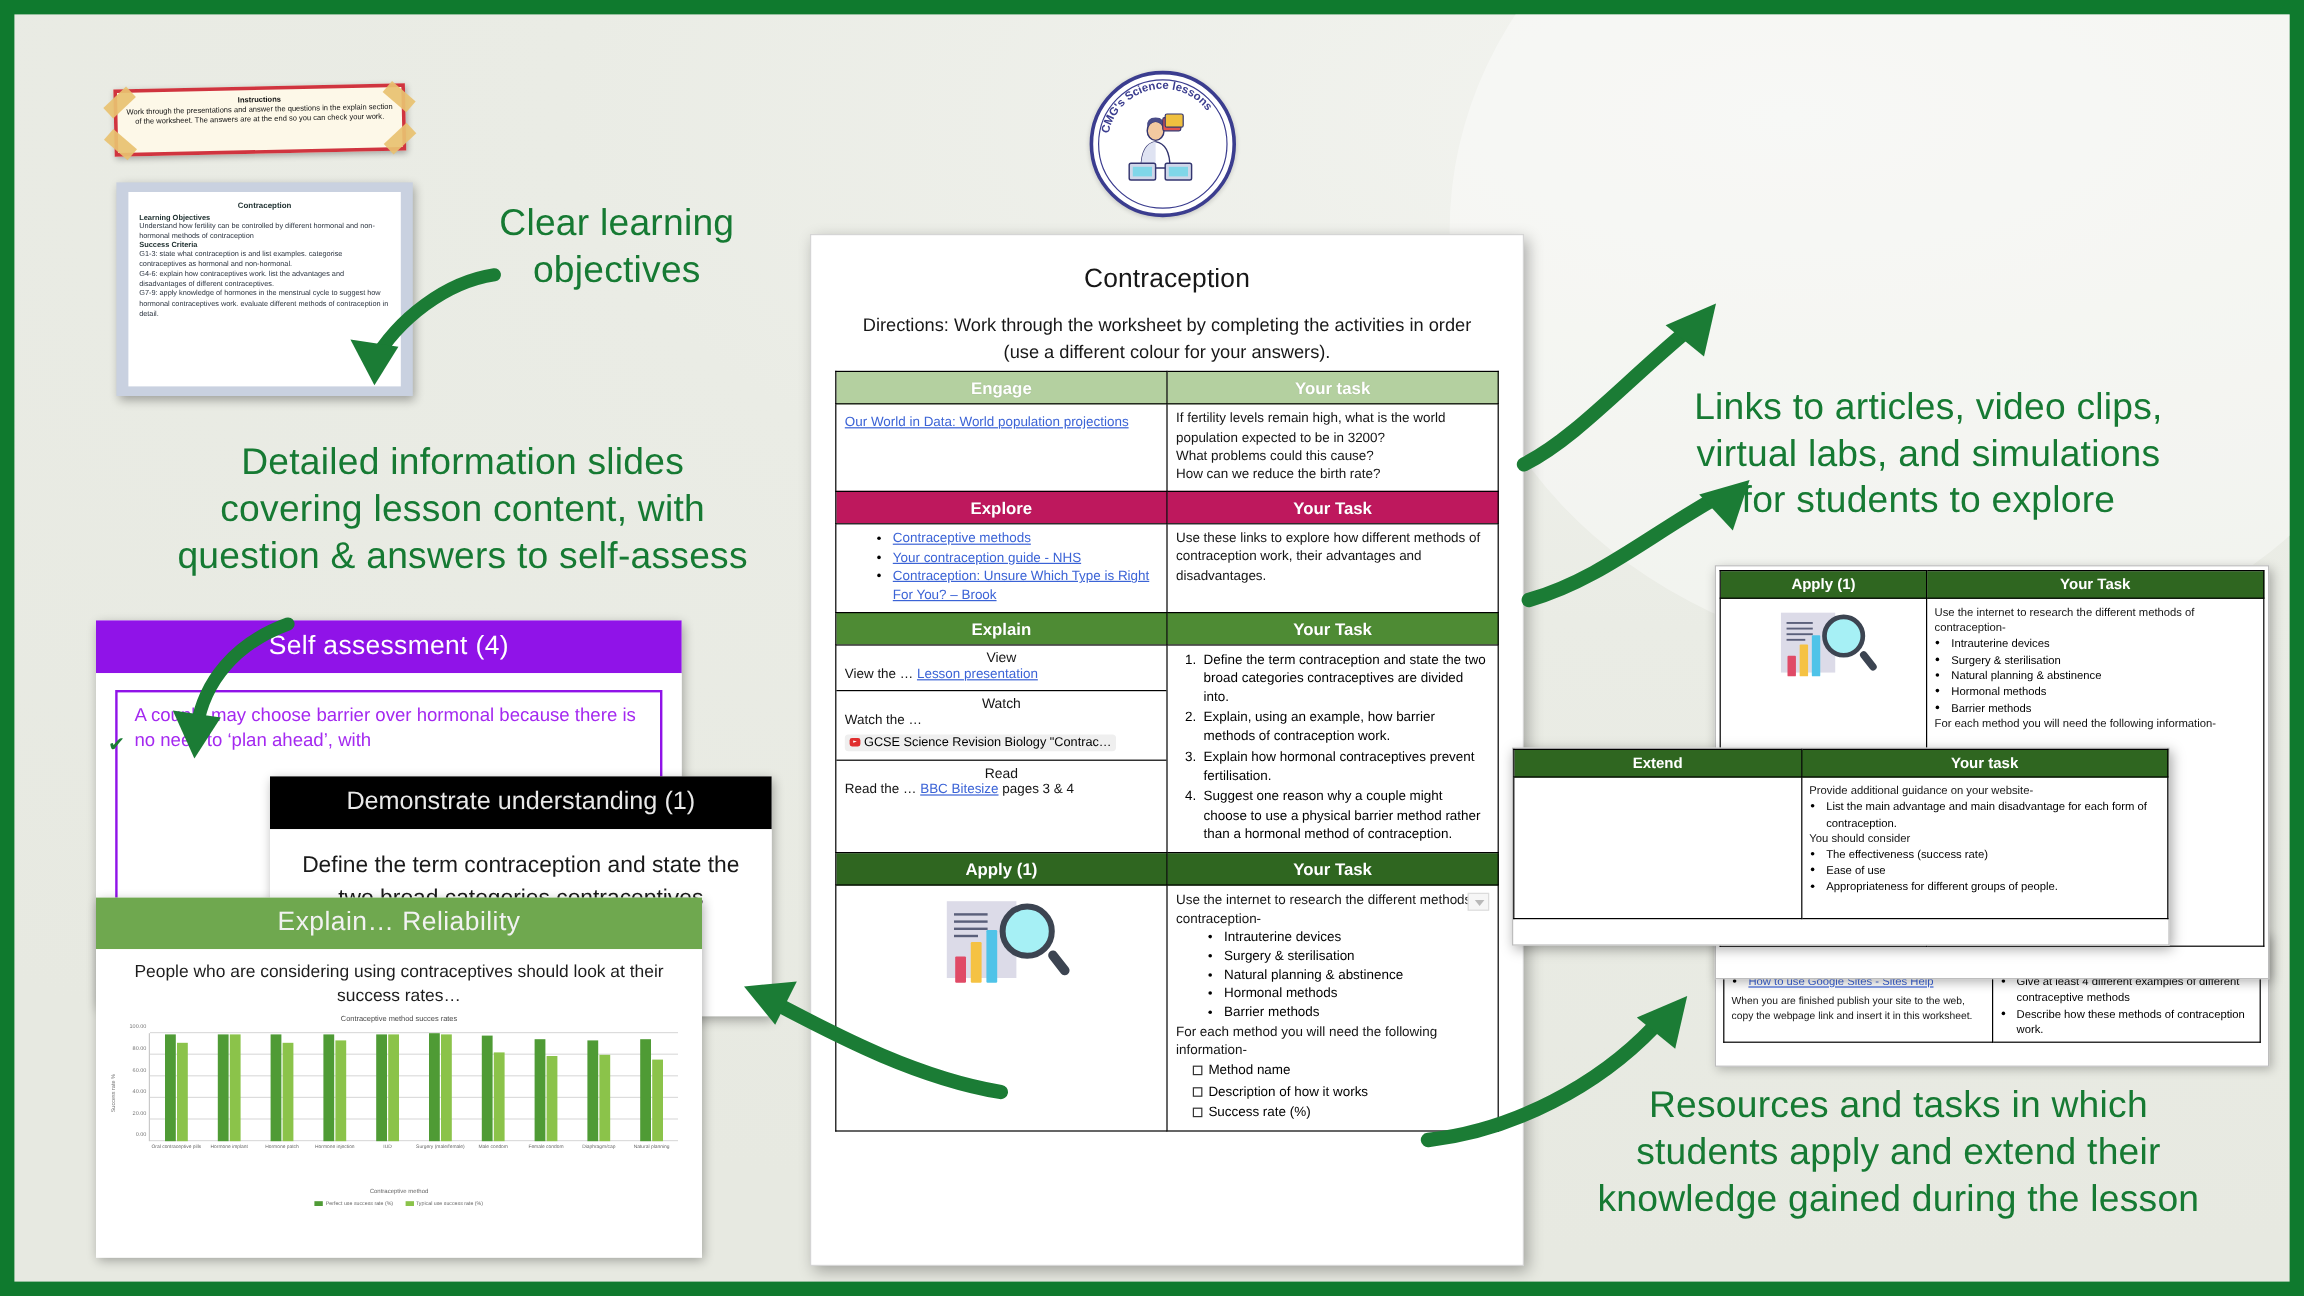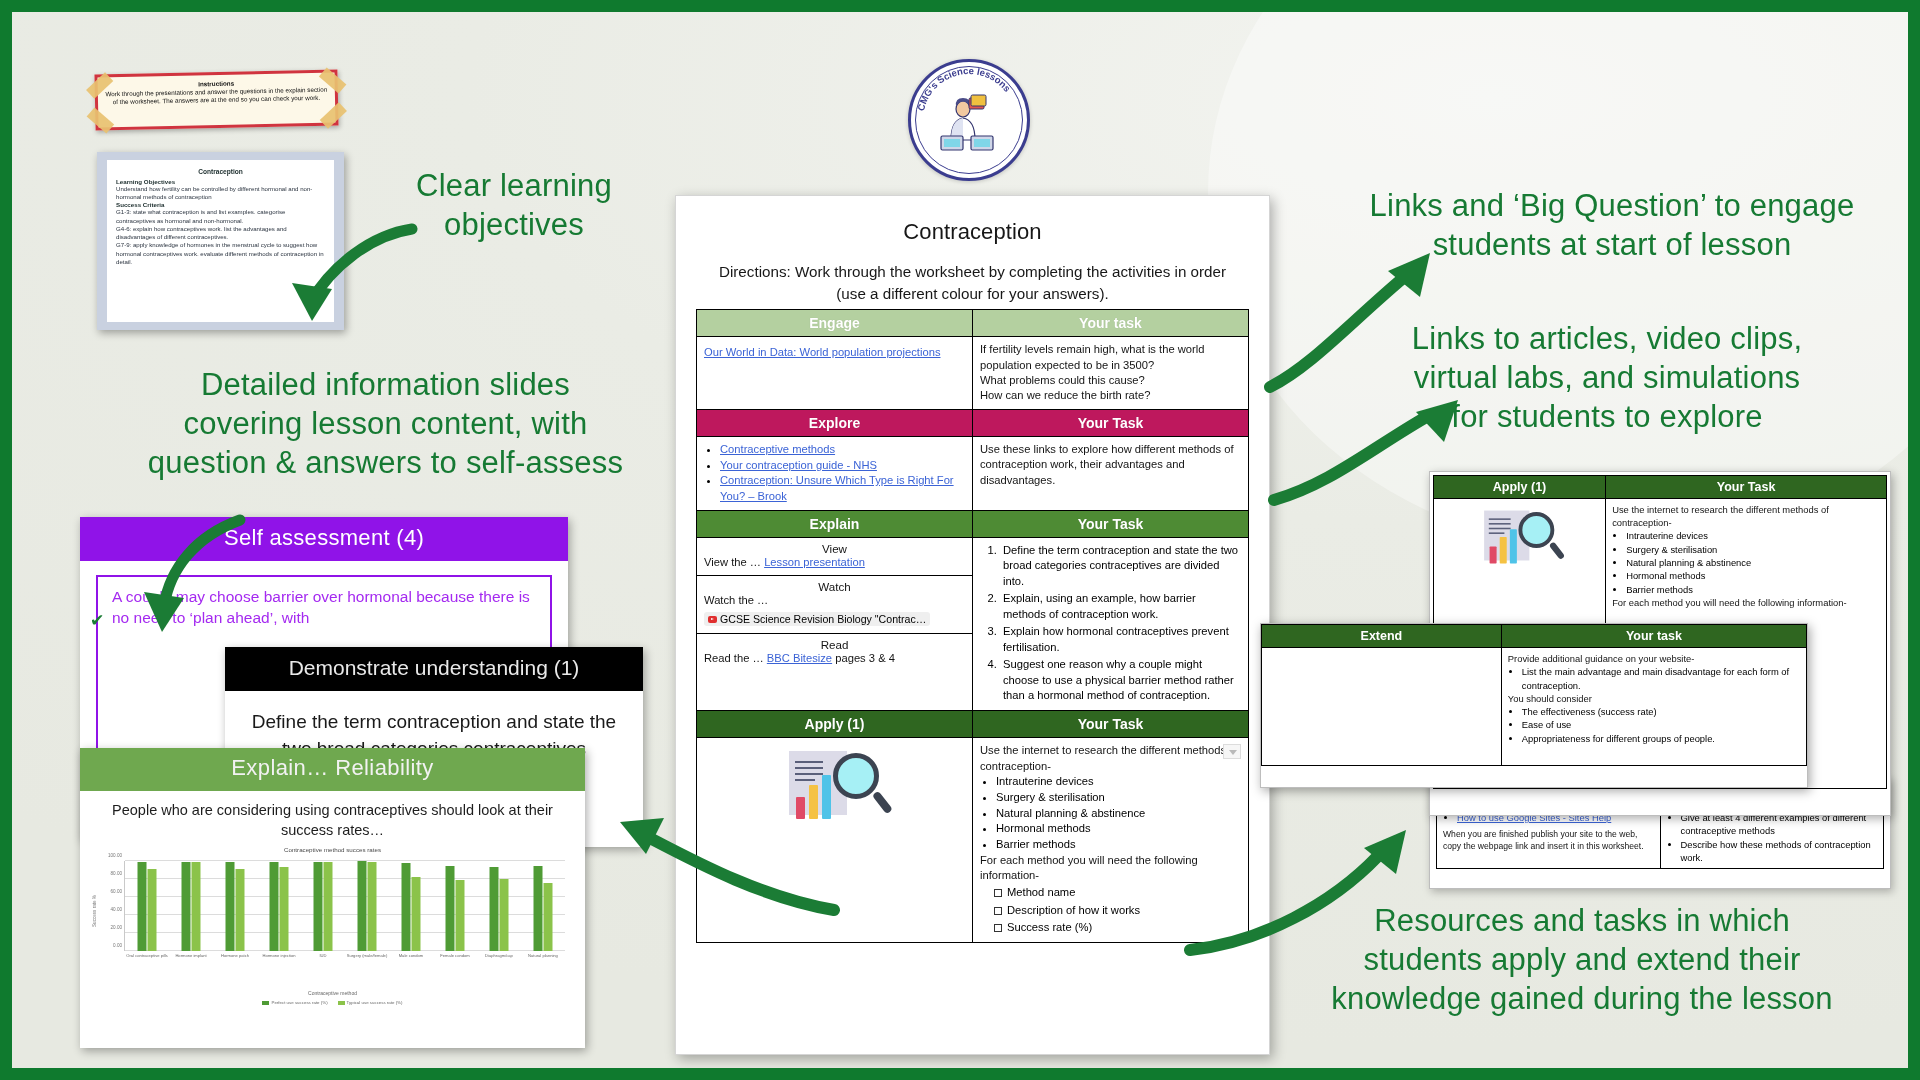--- a/index.html
+++ b/index.html
@@ -134,21 +134,21 @@
   table.ws td{ border:1.6px solid #000; vertical-align:top; padding:5px 7px;}
   td.hdr{ text-align:center; font-weight:bold; color:#fff; font-size:14px; padding:4px 0 6px;
           text-shadow:0 0 1px rgba(0,0,0,.15);}
   td.hdr.l1{ background:#b4d0a0; }
   td.hdr.l2{ background:#be185d; }
   td.hdr.l3{ background:#4e8b34; }
   td.hdr.l4{ background:#2f6620; }
   .cellx{ font-size:11.2px; line-height:1.38; color:#141414;}
   .lnk{ color:#3b63d6; text-decoration:underline; }
   ul.bl{ margin:0 0 0 16px;}
-  ul.bl li{ font-size:11.2px; line-height:1.4; margin-bottom:0;}
+  ul.bl li{ font-size:11.2px; line-height:1.4; margin-bottom:0;margin-left:24px;}
   ol.nl{ margin:0 0 0 20px;}
   ol.nl li{ font-size:11.2px; line-height:1.38; margin-bottom:2px; padding-left:3px;}
   .sub-ctr{ text-align:center; font-size:11.6px; color:#141414; }
   .yt{ display:inline-block; width:9px; height:7px; background:#e02f2f; border-radius:2px; position:relative;
        vertical-align:middle; margin-right:3px;}
   .yt:after{ content:""; position:absolute; left:3.3px; top:1.7px; border-left:3px solid #fff;
              border-top:1.8px solid transparent; border-bottom:1.8px solid transparent;}
   .ytchip{ background:#efefef; border-radius:3px; padding:1px 4px; display:inline-block; font-size:10.6px;}
   .cbx{ display:inline-block; width:8px; height:8px; border:1.2px solid #333; margin-right:5px; vertical-align:-1px;}
   .chk-line{ font-size:11.2px; line-height:1.6; margin-left:14px;}
@@ -363,21 +363,21 @@
       <tbody>
             <tr>
         <td class="hdr l1" style="width:50%">Engage</td>
         <td class="hdr l1" style="width:50%">Your task</td>
       </tr>
       <tr>
         <td style="height:68px">
           <a class="cellx lnk" href="#">Our World in Data: World population projections</a>
         </td>
         <td>
-          <div class="cellx">If fertility levels remain high, what is the world population expected to be in 3500?</div>
+          <div class="cellx">If fertility levels remain high, what is the world population expected to be in 3200?</div>
           <div class="cellx">What problems could this cause?</div>
           <div class="cellx">How can we reduce the birth rate?</div>
         </td>
       </tr>
 
       <tr>
         <td class="hdr l2">Explore</td>
         <td class="hdr l2">Your Task</td>
       </tr>
       <tr>
@@ -547,21 +547,20 @@
         </td>
       </tr>
     </tbody>
         </table>
   </div>
 
   <div class="note" id="note1" style="left:352px;top:155px;width:300px;font-size:31px;">Clear learning<br>objectives</div>
 
   <div class="note" id="note2" style="left:86px;top:354px;width:575px;font-size:31px;">Detailed information slides<br>covering lesson content, with<br>question &amp; answers to self-assess</div>
 
-  <div class="note" id="note3" style="left:1300px;top:175px;width:600px;font-size:31px;">Links and ‘Big Question’ to engage<br>students at start of lesson</div>
 
   <div class="note" id="note4" style="left:1330px;top:308px;width:530px;font-size:31px;">Links to articles, video clips,<br>virtual labs, and simulations<br>for students to explore</div>
 
   <div class="note" id="note5" style="left:1260px;top:890px;width:620px;font-size:31px;">Resources and tasks in which<br>students apply and extend their<br>knowledge gained during the lesson</div>
 
   <svg class="arrow" style="left:250px;top:205px;width:180px;height:110px;" viewBox="0 0 180 110">
     <path d="M150,12 C110,18 70,48 48,86" stroke="#1b7c35" stroke-width="11" fill="none" stroke-linecap="round"></path>
     <path d="M50,104 L30,66 L70,72 Z" fill="#1b7c35"></path>
   </svg>
 

